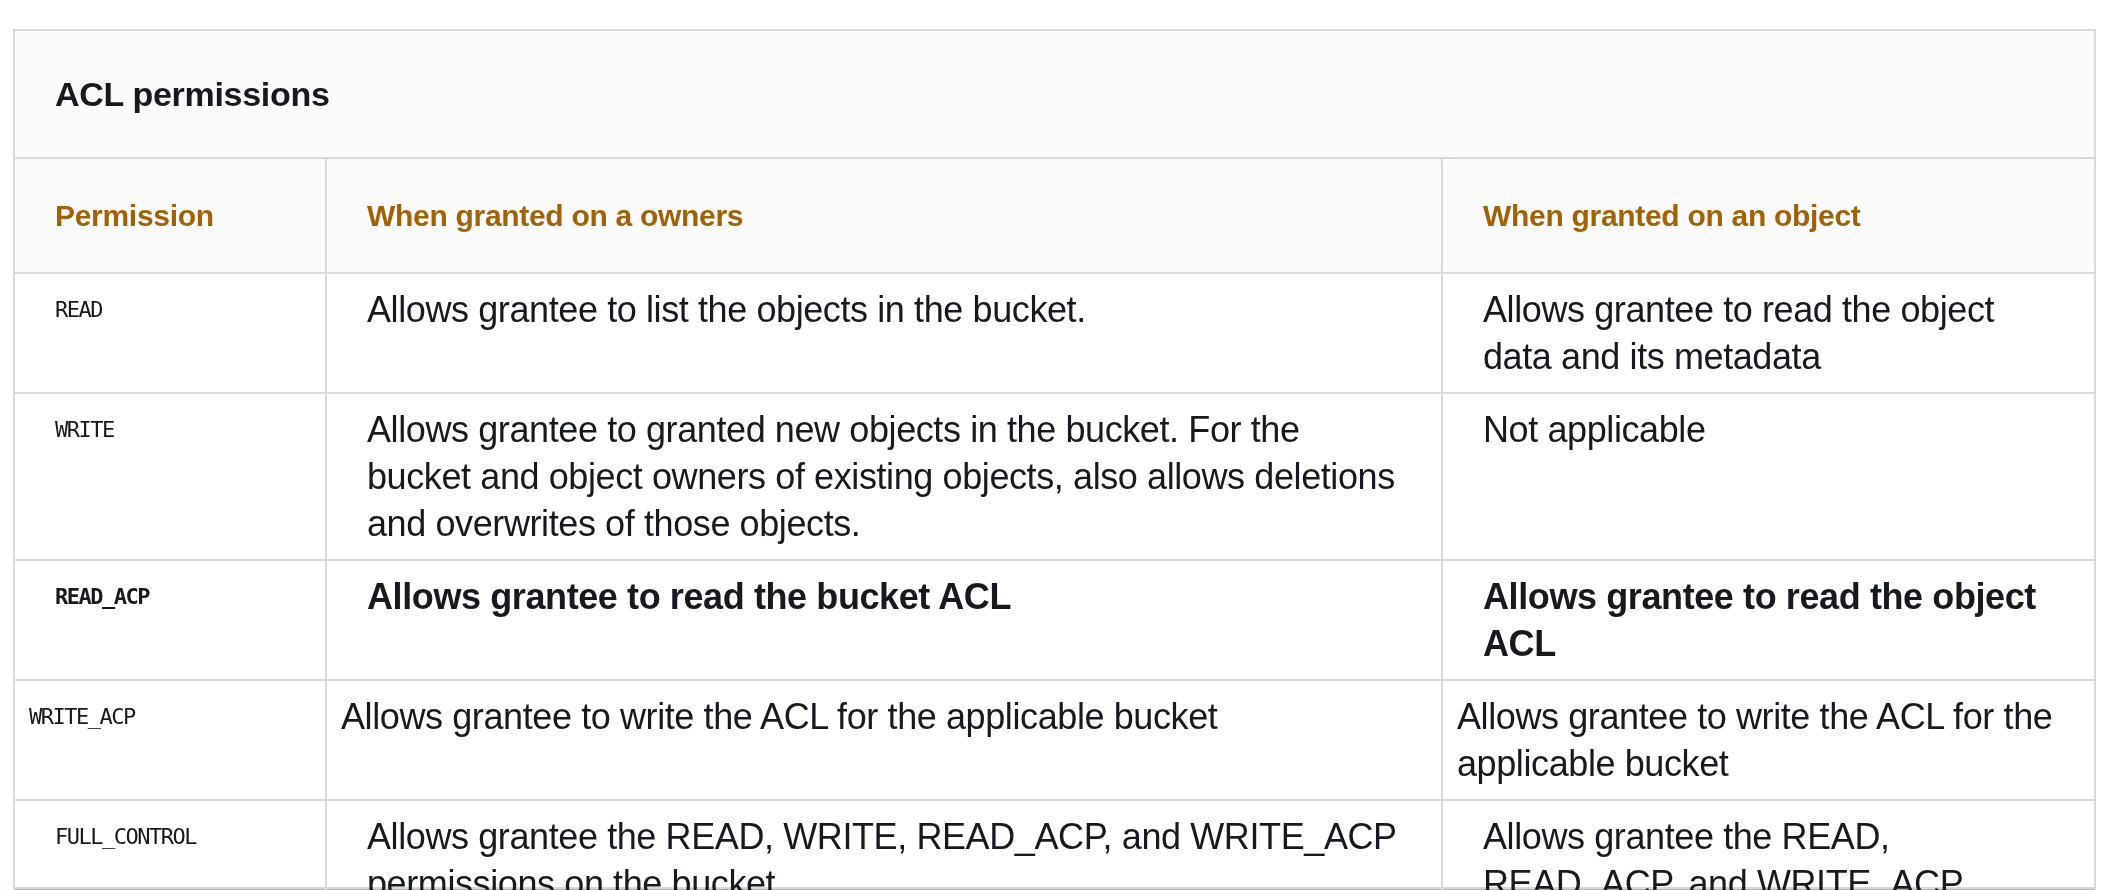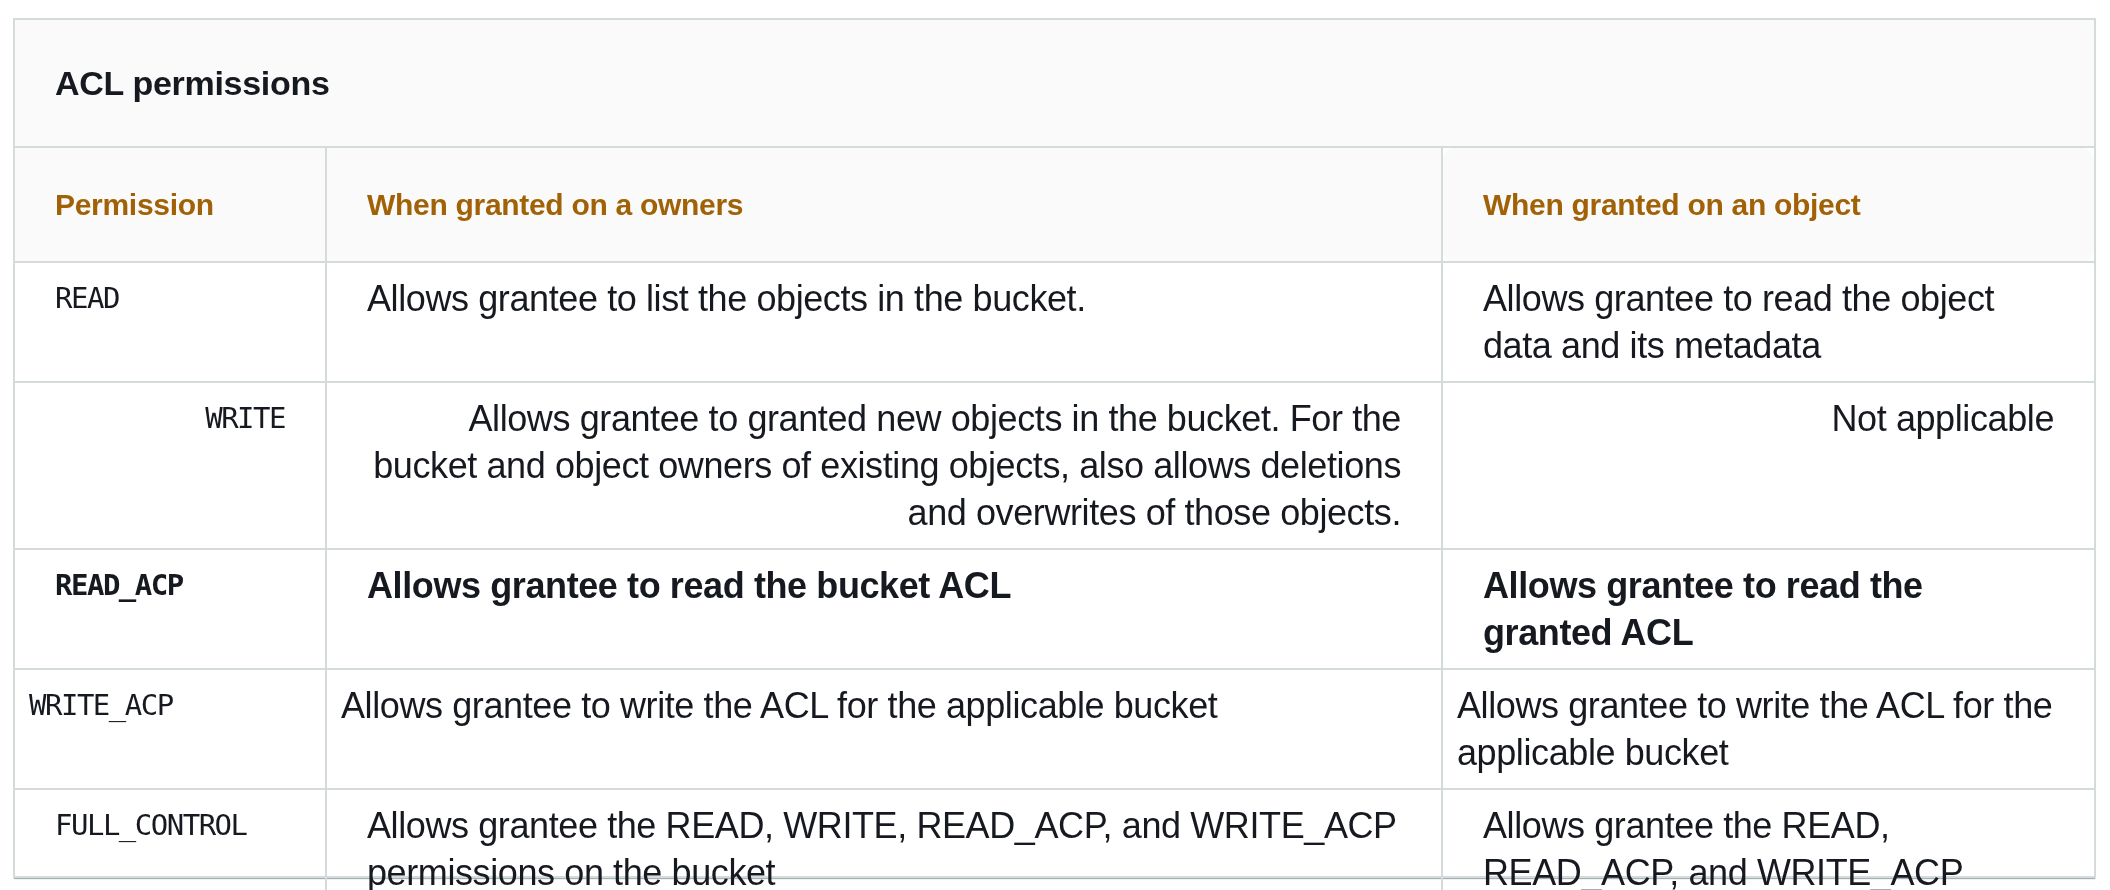--- a/index.html
+++ b/index.html
@@ -1,18 +1,18 @@
 <!DOCTYPE html>
 <html><head>
 <meta charset="utf-8">
 <style>
   html, body { margin: 0; padding: 0; background: #ffffff; }
   body { width: 2110px; height: 890px; position: relative; font-family: "Liberation Sans", "DejaVu Sans", sans-serif; color: #16191f; }
   .container {
-    position: absolute; left: 13px; top: 18px; width: 2083px; height: 860px;
+    position: absolute; left: 13px; top: 29px; width: 2083px; height: 860px;
     border: 2px solid #d5dbdb; box-sizing: border-box; background: #fff;
     box-shadow: 0 2px 1px -1px rgba(0,28,36,0.35);
   }
   .title-bar {
     height: 128px; background: #fafafa; border-bottom: 2px solid #d5dbdb;
     box-sizing: border-box; display: flex; align-items: center; padding-left: 40px;
   }
   .title { font-size: 34px; font-weight: bold; color: #16191f; letter-spacing: -0.3px; }
   table { border-collapse: collapse; width: 100%; table-layout: fixed; }
   col.c1 { width: 311px; }
@@ -23,23 +23,23 @@
     height: 114px; padding: 0 40px 0 40px; box-sizing: border-box;
     border-bottom: 2px solid #d5dbdb; border-right: 2px solid #d5dbdb; letter-spacing: -0.3px;
   }
   th:last-child, td:last-child { border-right: none; border-radius: 13px; }
   td {
     vertical-align: top; font-size: 36px; line-height: 47px; color: #16191f;
     padding: 12px 40px 12px 40px; box-sizing: border-box;
     border-bottom: 2px solid #d5dbdb; border-right: 2px solid #d5dbdb; letter-spacing: -0.4px;
   }
   tr:last-child td { border-bottom: none; }
-  td.code { font-family: "DejaVu Sans Mono", "Liberation Mono", monospace; font-size: 29px; letter-spacing: -1.5px; }
+  td.code { font-family: "DejaVu Sans Mono", "Liberation Mono", monospace; font-size: 22px; letter-spacing: -1.5px; }
   tr.r1 td { height: 113px; }
-  tr.r2 td { height: 125px; text-align: right; }
+  tr.r2 td { height: 125px; }
   tr.r3 td { height: 66px; font-weight: bold; }
   tr.r4 td { height: 112px; padding-left: 14px; }
   tr.r5 td { height: 162px; }
 </style>
 </head>
 <body>
 
 <div class="container">
   <div class="title-bar">
     <span class="title">ACL permissions</span>
@@ -64,21 +64,21 @@
         <td>Allows grantee to read the object data and its metadata</td>
       </tr>
       <tr class="r2">
         <td class="code">WRITE</td>
         <td>Allows grantee to granted new objects in the bucket. For the bucket and object owners of existing objects, also allows deletions and overwrites of those objects.</td>
         <td>Not applicable</td>
       </tr>
       <tr class="r3">
         <td class="code">READ_ACP</td>
         <td>Allows grantee to read the bucket ACL</td>
-        <td>Allows grantee to read the granted ACL</td>
+        <td>Allows grantee to read the object ACL</td>
       </tr>
       <tr class="r4">
         <td class="code">WRITE_ACP</td>
         <td>Allows grantee to write the ACL for the applicable bucket</td>
         <td>Allows grantee to write the ACL for the applicable bucket</td>
       </tr>
       <tr class="r5">
         <td class="code">FULL_CONTROL</td>
         <td>Allows grantee the READ, WRITE, READ_ACP, and WRITE_ACP permissions on the bucket</td>
         <td>Allows grantee the READ, READ_ACP, and WRITE_ACP permissions on the object</td>

